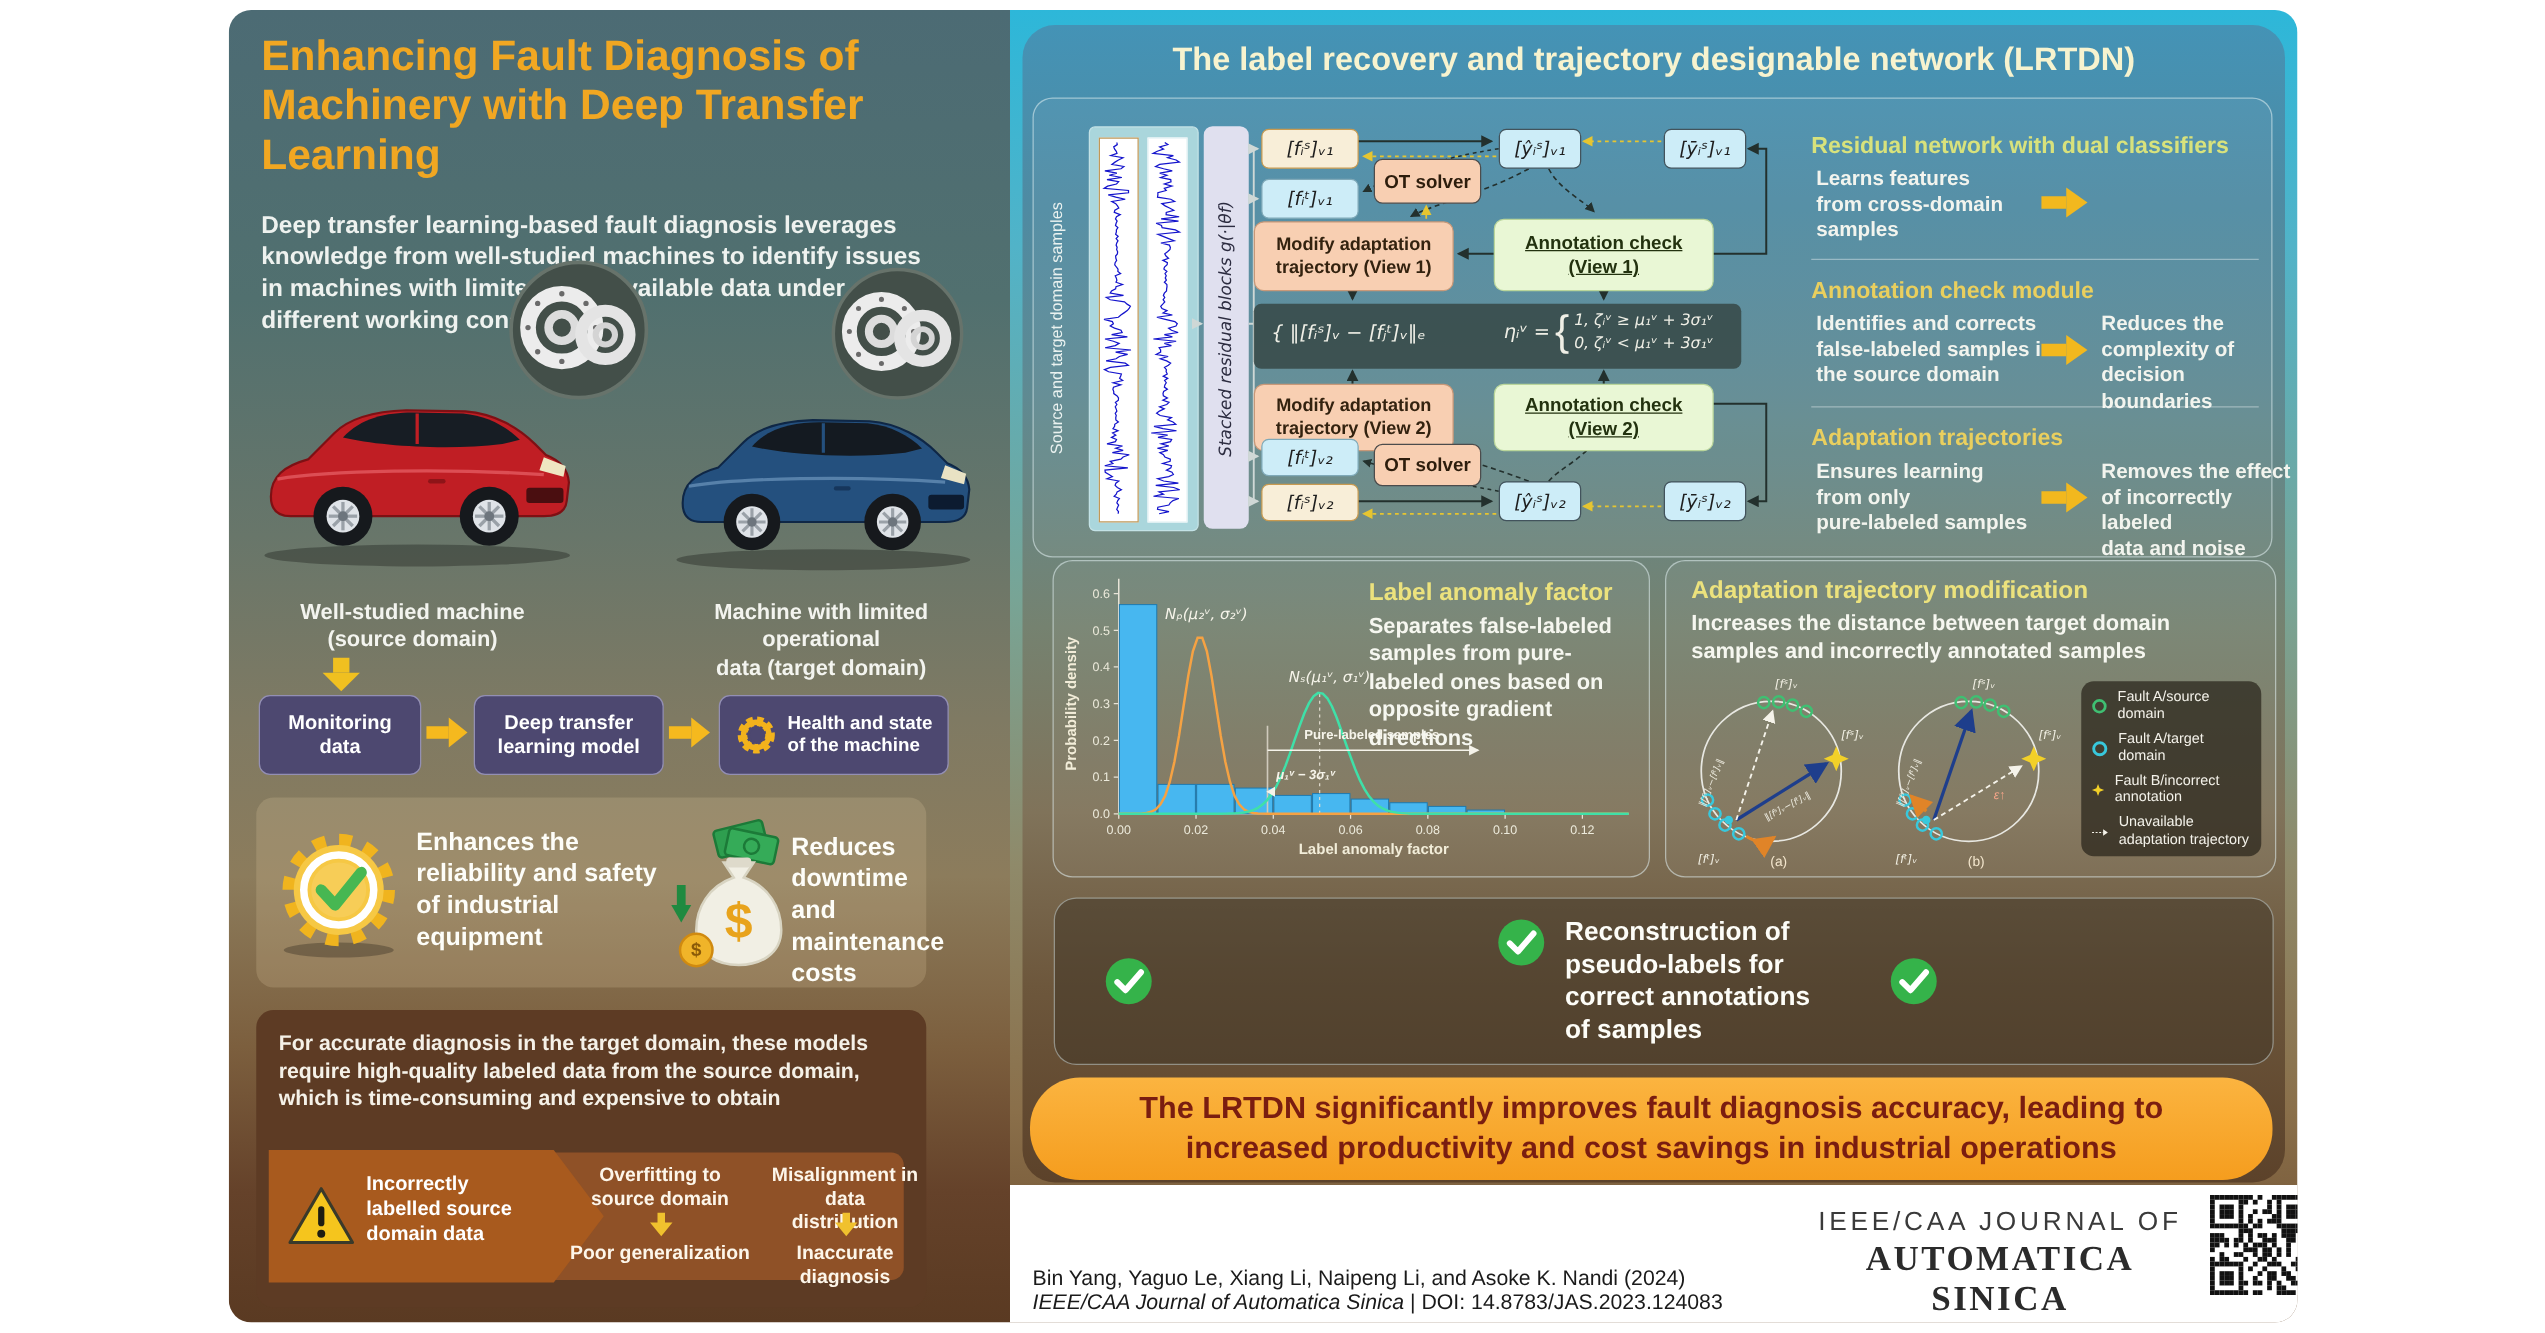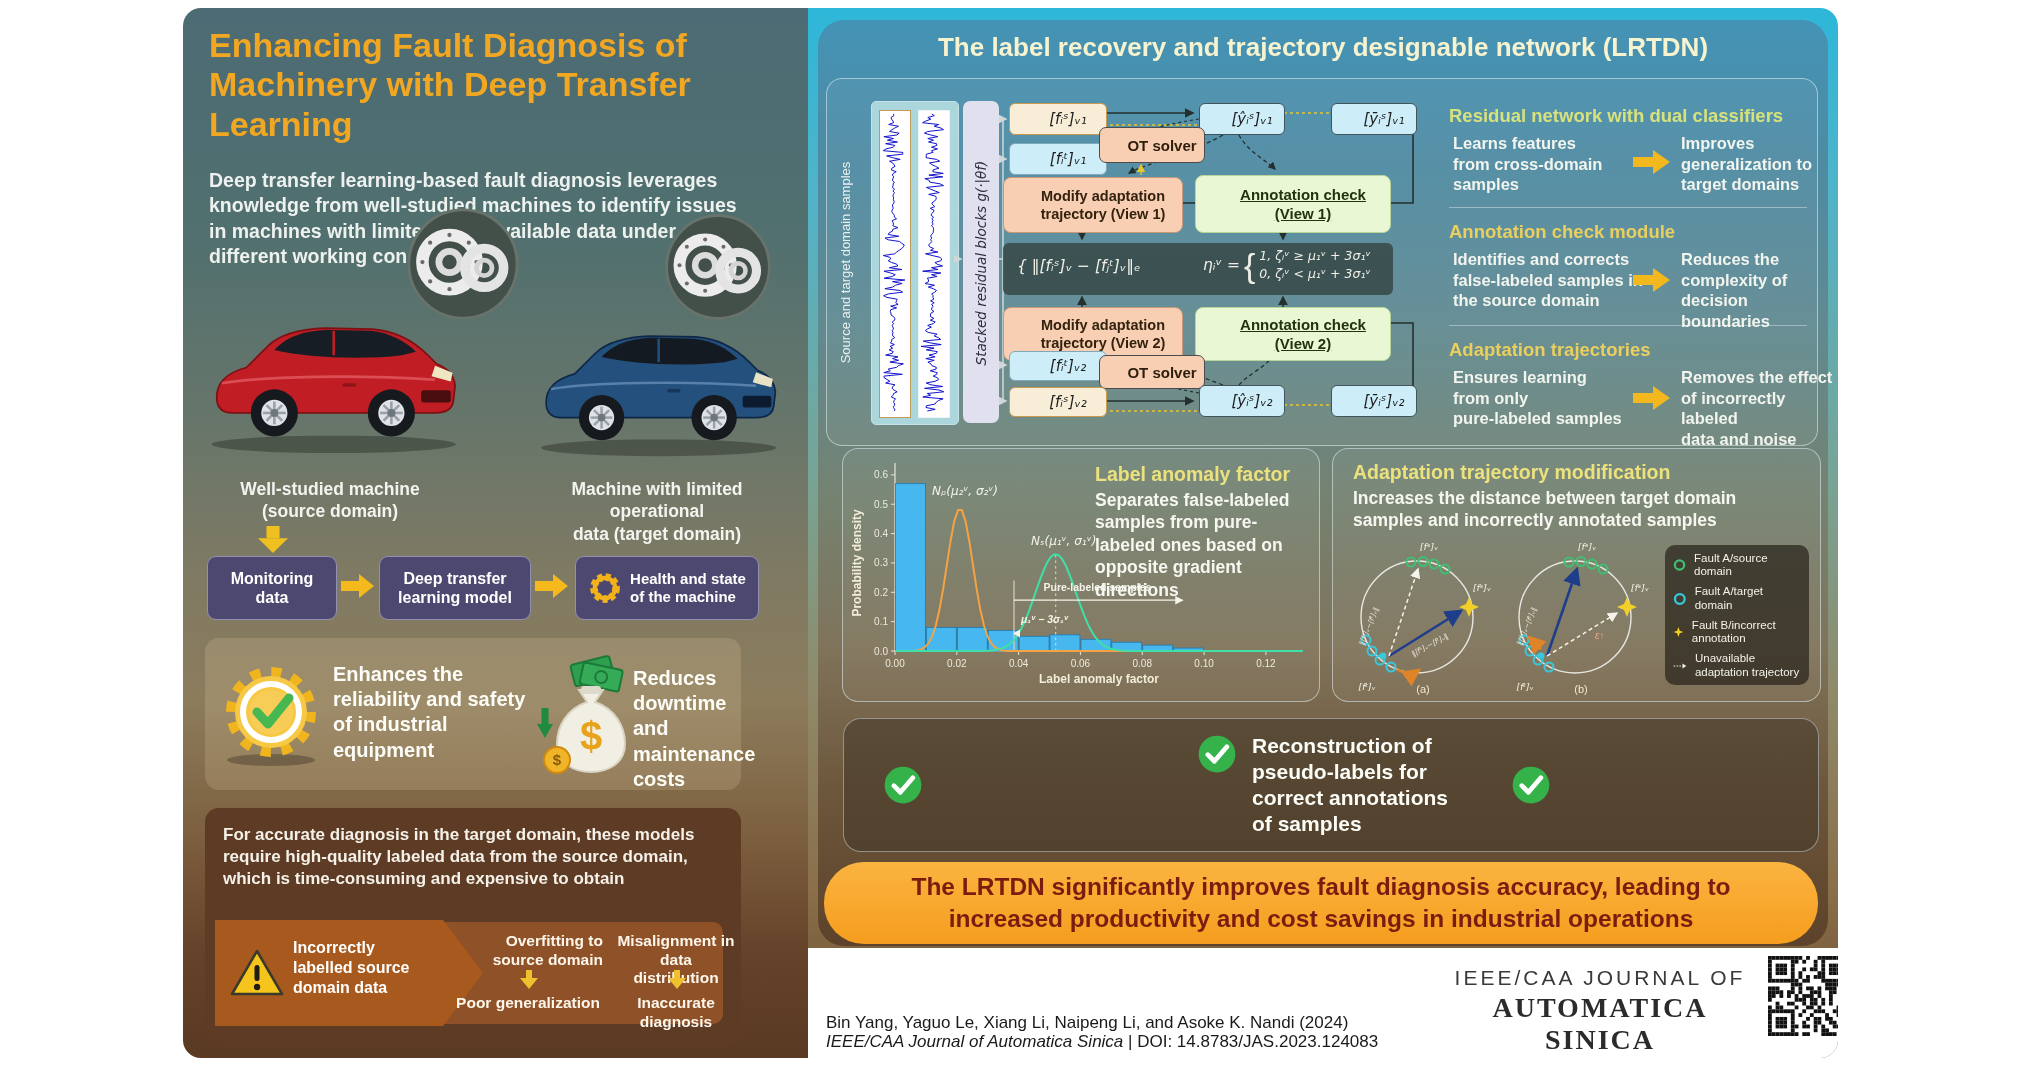--- a/index.html
+++ b/index.html
@@ -25,21 +25,21 @@
   
   #right-panel{position:absolute;left:625px;top:0;width:1030px;height:1050px;
     background:linear-gradient(180deg,#2db7d9 0%,#51b3c8 18%,#78a495 45%,#8f8a6a 65%,#8a6f4a 84%,#6b4c2e 100%);}
   #right-main{position:absolute;left:10px;top:12px;width:1010px;height:926px;border-radius:26px;
     background:lin ear-gradient(#000,#000);
     background:linear-gradient(180deg,#4493b6 0%,#4e8ba3 15%,#5f8a92 32%,#758270 52%,#80735a 68%,#6d573c 83%,#5c422a 100%);}
   .r-title{color:#f7f3cf;font-size:26px;font-weight:bold;text-align:center;}
   .panel{border:1.5px solid rgba(225,240,242,0.55);border-radius:16px;background:rgba(255,255,255,0.05);}
   .rot-label{color:#eaf2f0;font-size:13px;white-space:nowrap;transform:rotate(-90deg);transform-origin:center;}
   .rot-dark{color:#2c2c40;font-size:13.5px;white-space:nowrap;transform:rotate(-90deg);transform-origin:center;font-weight:bold;}
-  .nbox{display:flex;align-items:center;justify-content:center;text-align:center;border-radius:6px;padding-left:20px;}
+  .nbox{display:flex;align-items:center;justify-content:center;text-align:center;border-radius:6px;}
   .math{font-family:"DejaVu Sans",sans-serif;font-style:italic;}
   .fbox-s{background:#f8eed8;border:1.5px solid #c89a50;color:#1e1e1e;font-size:15px;}
   .fbox-t{background:#cdedf8;border:1.5px solid #7fa9b8;color:#1e1e1e;font-size:15px;}
   .ybox{background:#cdedf8;border:1.5px solid #42535c;color:#1e1e1e;font-size:15px;}
   .peach{background:#f8cfb2;border:1px solid #c89878;color:#33220f;font-size:14.5px;font-weight:bold;line-height:1.25;border-radius:8px;}
   .otbox{background:#f8cfb2;border:1.4px solid #4c4c4c;color:#2d1d0c;font-size:15px;font-weight:bold;border-radius:7px;}
   .greenbox{background:#e9f7d5;border:1px solid #b9d59a;color:#23320f;font-size:15px;font-weight:bold;line-height:1.3;border-radius:8px;text-decoration:underline;}
   .darkbox{background:rgba(52,68,66,0.82);border-radius:6px;}
   .formula{color:#efefe6;font-size:15.5px;}
   .eta-case{color:#efefe6;font-size:12.5px;line-height:1.45;}
@@ -268,21 +268,21 @@
       <svg class="abs" style="left:6px;top:110px;" width="276" height="110" viewBox="0 0 276 110">
         <polygon points="4,2 232,2 272,55 232,108 4,108" fill="#a85a1e"></polygon>
         <polygon points="4,2 232,2 272,55 232,108 4,108" fill="url(#)" opacity="0"></polygon>
       </svg>
       <svg class="abs" style="left:24px;top:140px;" width="56" height="50" viewBox="0 0 56 50">
         <path d="M28,3 L53,46 L3,46 Z" fill="#f5c51d" stroke="#3a3a2a" stroke-width="2.5" stroke-linejoin="round"></path>
         <rect x="25.5" y="17" width="5" height="16" rx="2.5" fill="#1d1d12"></rect>
         <circle cx="28" cy="39" r="3.2" fill="#1d1d12"></circle>
       </svg>
       <div class="abs cause-text" style="left:88px;top:130px;width:142px;">Incorrectly labelled source domain data</div>
-      <div class="abs cons-issue" style="left:248px;top:124px;width:150px;text-align:right;">Overfitting to source domain</div>
+      <div class="abs cons-issue" style="left:248px;top:124px;width:150px;">Overfitting to source domain</div>
       <svg class="abs" style="left:314px;top:162px;" width="20" height="20" viewBox="0 0 20 20">
         <rect x="7" y="0" width="6" height="9" fill="#f0c12e"></rect>
             <polygon points="1,8 19,8 10,19" fill="#f0c12e"></polygon>
       </svg>
       <div class="abs cons-result" style="left:244px;top:186px;width:158px;">Poor generalization</div>
       <div class="abs cons-issue" style="left:412px;top:124px;width:118px;">Misalignment in data distribution</div>
       <svg class="abs" style="left:462px;top:162px;" width="20" height="20" viewBox="0 0 20 20">
         <rect x="7" y="0" width="6" height="9" fill="#f0c12e"></rect>
             <polygon points="1,8 19,8 10,19" fill="#f0c12e"></polygon>
       </svg>
@@ -375,23 +375,20 @@
       <div class="abs nbox ybox math" style="left:504px;top:306px;width:64px;height:30px;">[ȳᵢˢ]ᵥ₂</div>
 
       <div class="abs sec-head sh1" style="left:622px;top:26px;width:360px;">Residual network with dual classifiers</div>
       <div class="abs sec-body preline" style="left:626px;top:54px;width:180px;">Learns features
 from cross-domain
 samples</div>
       <svg class="abs" style="left:806px;top:70px;" width="38" height="26" viewBox="0 0 38 26">
             <rect x="0" y="8" width="20" height="10" fill="#f2b81e"></rect>
             <polygon points="20,1 37,13 20,25" fill="#f2b81e"></polygon>
           </svg>
-      <div class="abs sec-body preline" style="left:854px;top:54px;width:150px;">Improves
-generalization to
-target domains</div>
       <div class="abs sec-div" style="left:622px;top:128px;width:358px;"></div>
       <div class="abs sec-head sh2" style="left:622px;top:142px;width:360px;">Annotation check module</div>
       <div class="abs sec-body preline" style="left:626px;top:170px;width:190px;">Identifies and corrects
 false-labeled samples in
 the source domain</div>
       <svg class="abs" style="left:806px;top:188px;" width="38" height="26" viewBox="0 0 38 26">
             <rect x="0" y="8" width="20" height="10" fill="#f2b81e"></rect>
             <polygon points="20,1 37,13 20,25" fill="#f2b81e"></polygon>
           </svg>
       <div class="abs sec-body preline" style="left:854px;top:170px;width:160px;">Reduces the

